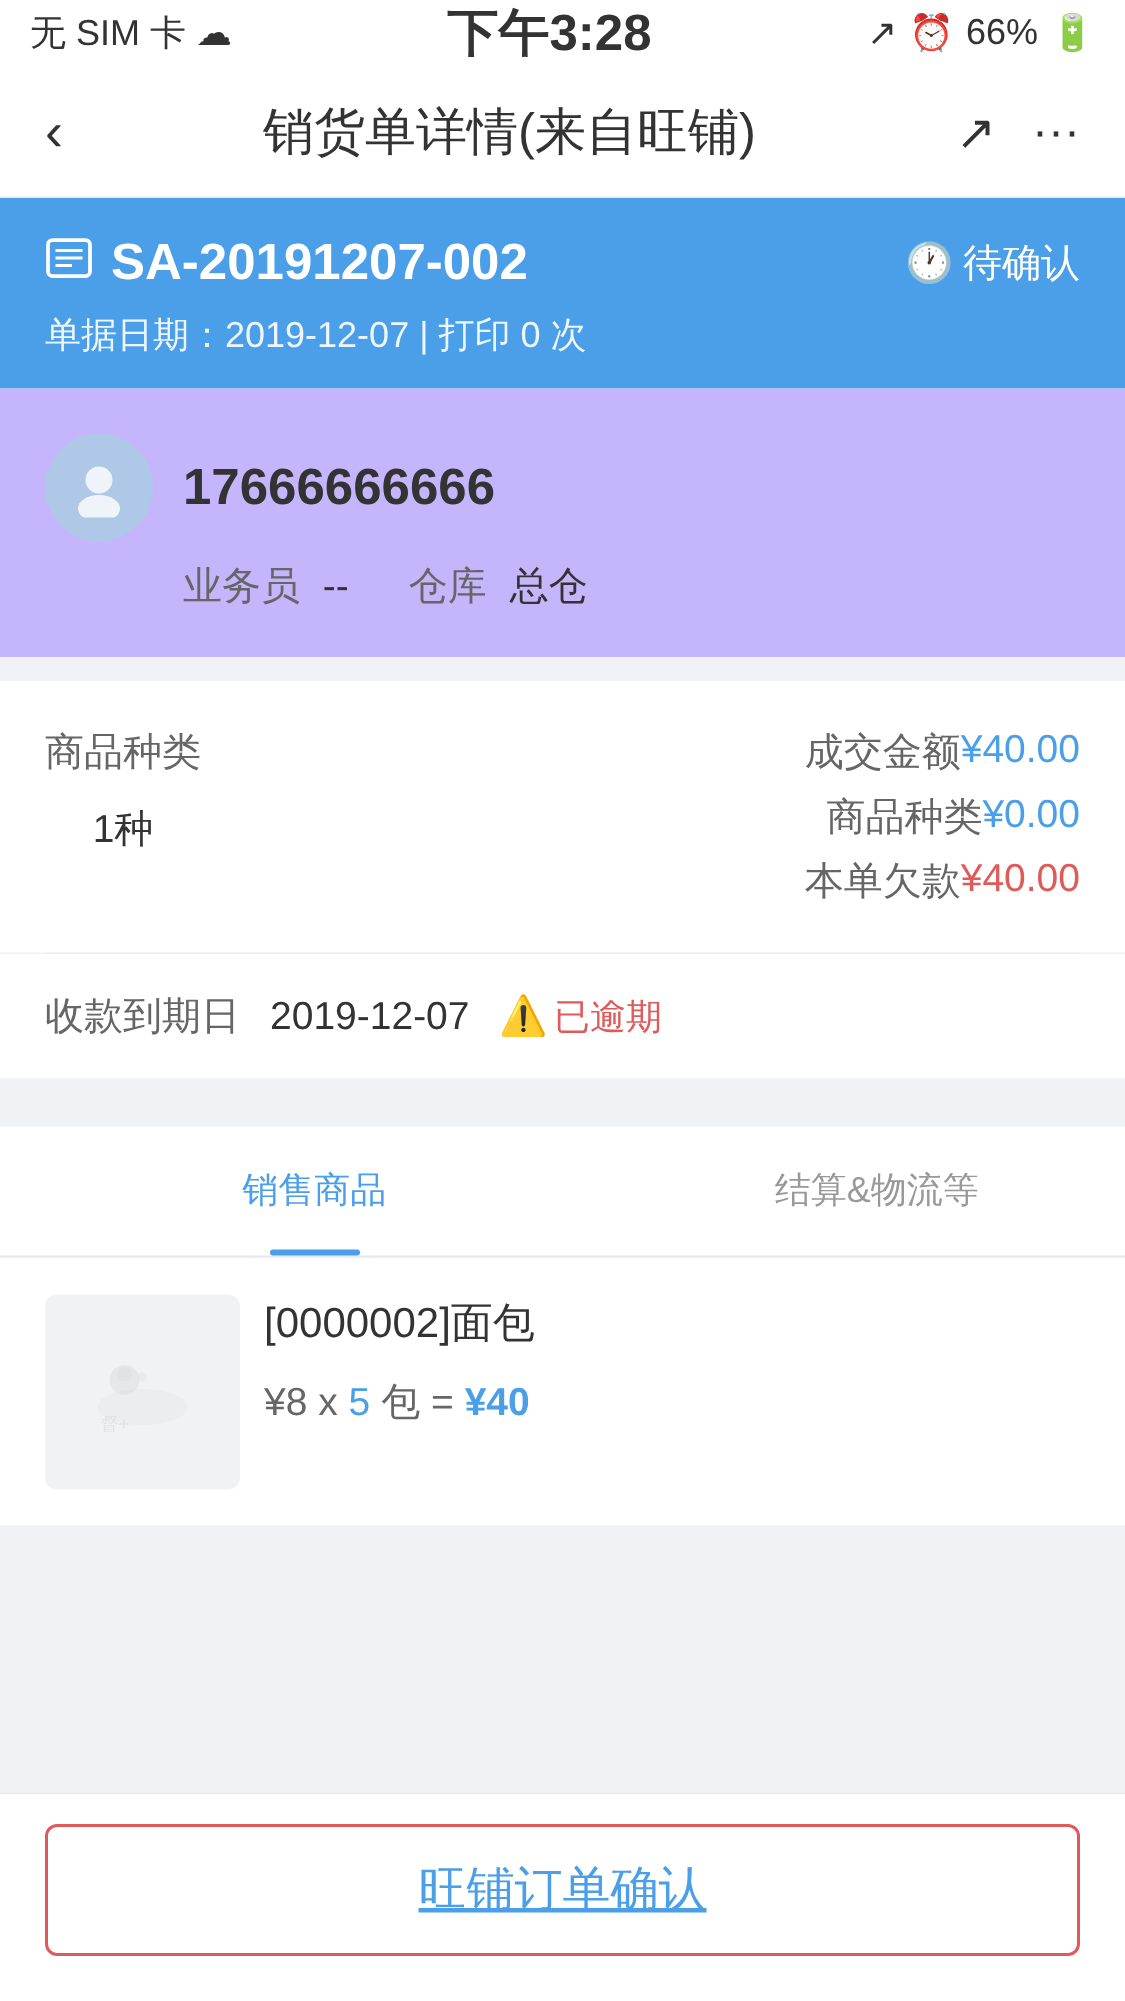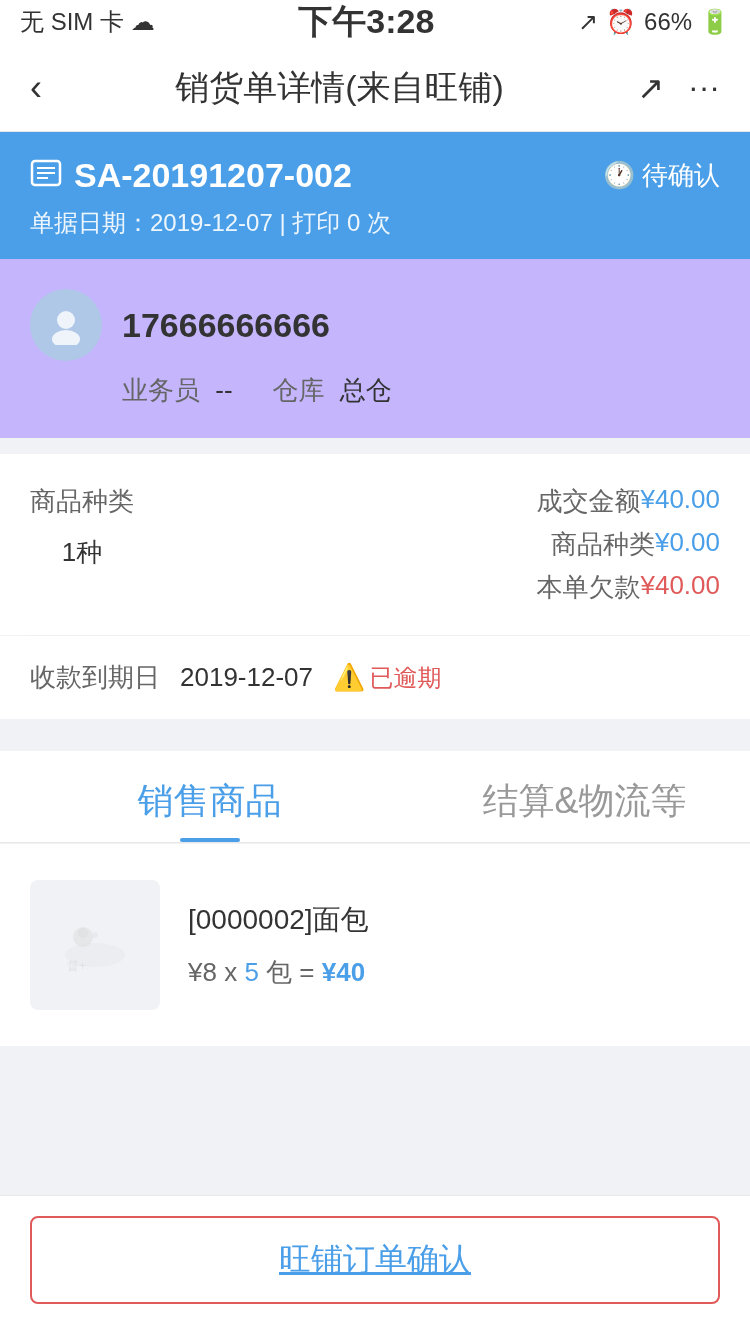--- a/index.html
+++ b/index.html
@@ -197,22 +197,22 @@
     
     .tabs-bar {
       background: #fff;
       display: flex;
       border-bottom: 1px solid #e8e8e8;
       margin-top: 16px;
     }
     .tab-item {
       flex: 1;
       text-align: center;
-      padding: 26px 0 16px;
-      font-size: 36px;
+      padding: 26px 0 28px;
+      font-size: 24px;
       color: #999;
       position: relative;
       cursor: pointer;
       margin-left: 44px;
     }
     .tab-item.active {
       color: #4a9fe8;
     }
     .tab-item.active::after {
       content: '';
@@ -222,25 +222,25 @@
       transform: translateX(-50%);
       width: 60px;
       height: 4px;
       background: #4a9fe8;
       border-radius: 2px;
     }
 
     
     .product-section {
       background: #fff;
-      padding: 36px 30px;
+      padding: 24px 30px;
       margin-top: 1px;
       display: flex;
-      align-items: center;
-      gap: 28px;
+      align-items: flex-start;
+      gap: 16px;
     }
     .product-image {
       width: 130px;
       height: 130px;
       background: #f0f2f5;
       border-radius: 8px;
       display: flex;
       align-items: center;
       justify-content: center;
       flex-shrink: 0;

